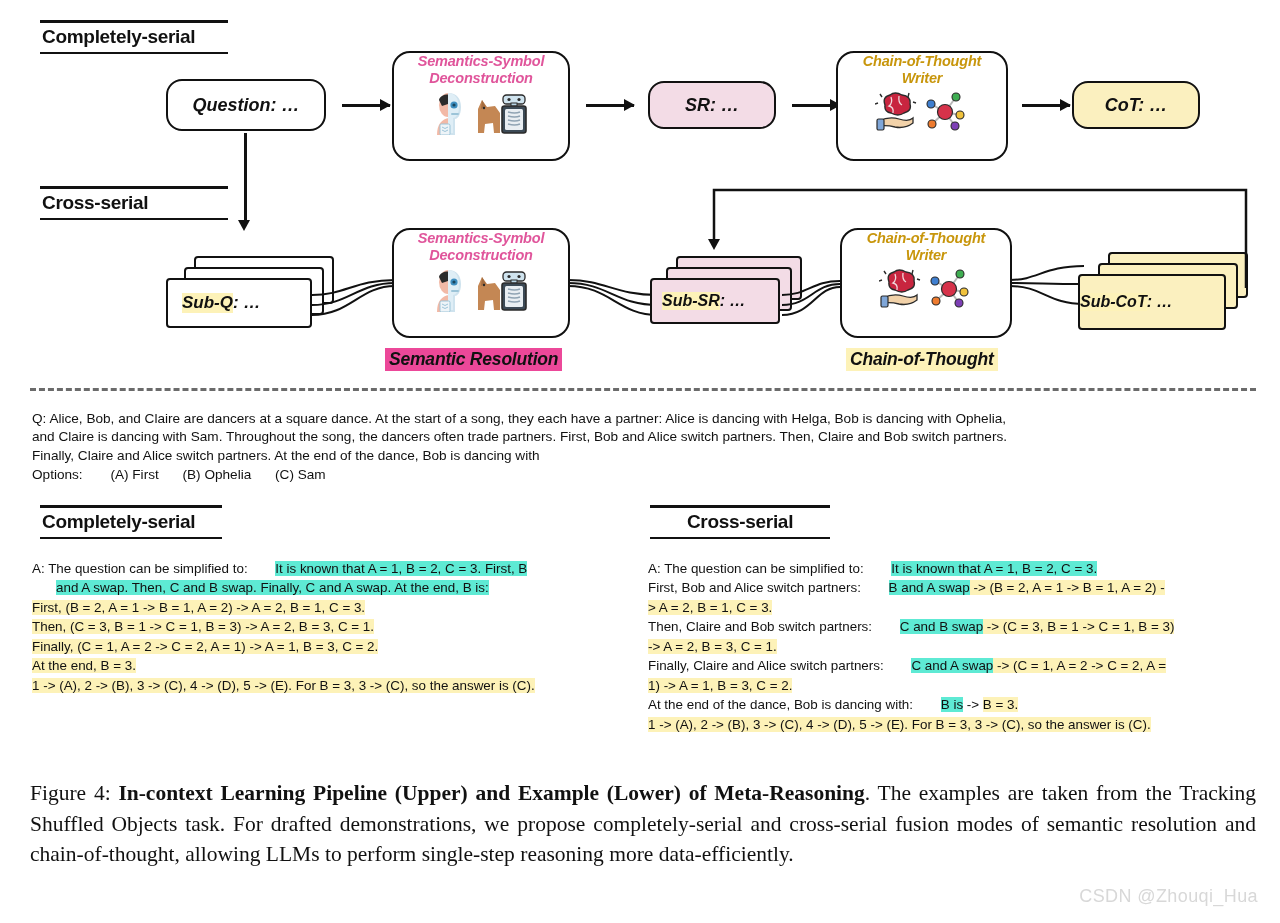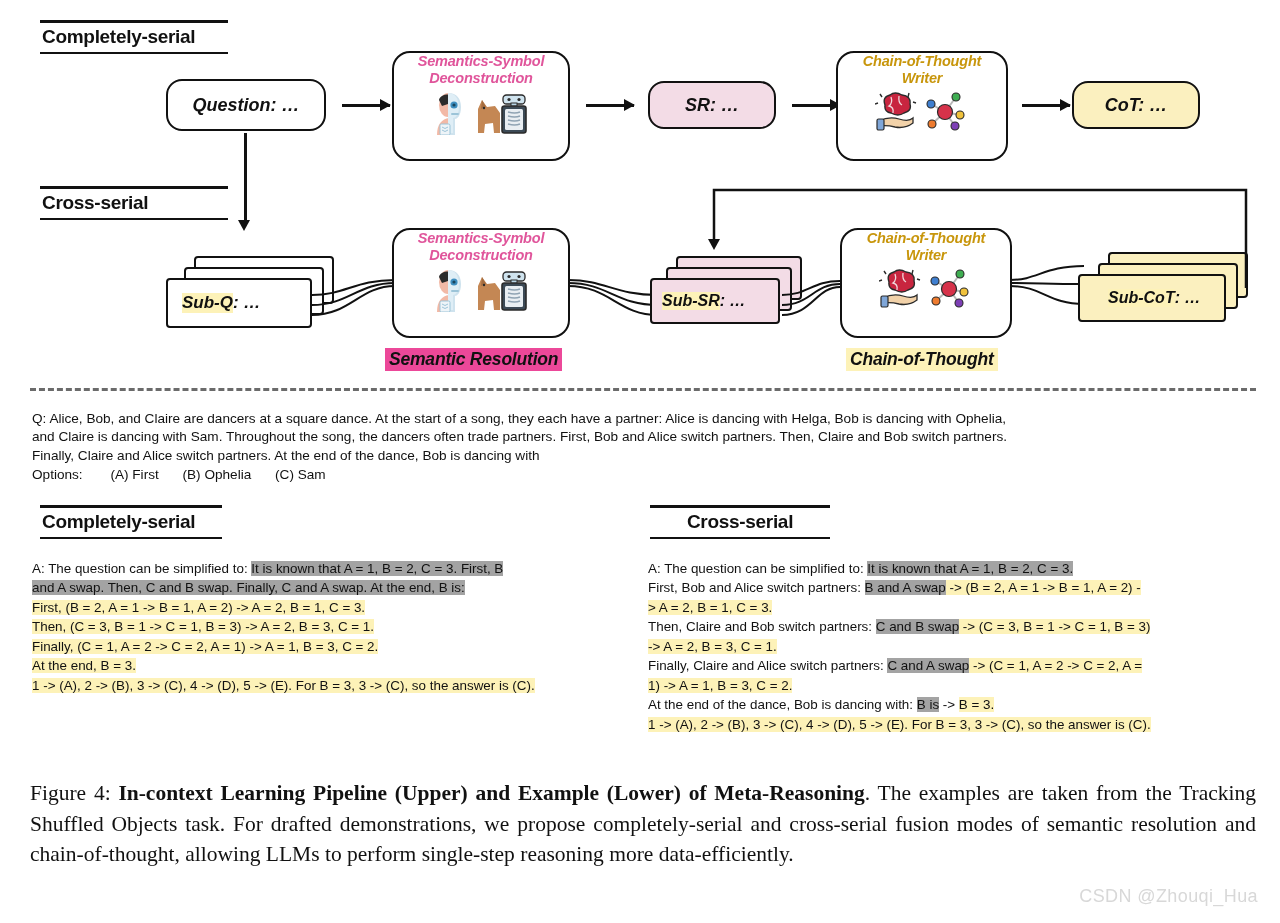--- a/index.html
+++ b/index.html
@@ -62,21 +62,21 @@
   }
 
   .divider{position:absolute;border-top:3px dashed #6b6b6b;}
 
   
   .qtext{position:absolute;font-size:13.6px;line-height:1.36;color:#111;}
   .qtext .opt{display:inline-block;}
   .ans{position:absolute;font-size:13.4px;line-height:1.45;color:#111;}
   .ans .ln{display:block;white-space:nowrap;}
   mark.y{background:#fdf2b8;color:#111;}
-  mark.p{background:#a3a3a3;color:#111;}
+  mark.p{background:#5eead4;color:#111;margin-left:24px;}
 
   
   .caption{
     position:absolute;left:30px;top:778px;width:1226px;
     font-family:"Liberation Serif", serif;font-size:21.5px;line-height:1.42;
     color:#111;text-align:justify;
   }
   .caption b{font-weight:bold;}
 
   .watermark{
@@ -290,21 +290,21 @@
 
   <svg style="position:absolute;left:1008px;top:250px;width:80px;height:90px;">
     <path d="M2 30 C30 30 36 16 76 16" stroke="#111" stroke-width="2" fill="none"></path>
     <path d="M2 33 C32 33 38 34 76 34" stroke="#111" stroke-width="2" fill="none"></path>
     <path d="M2 36 C34 36 40 54 76 54" stroke="#111" stroke-width="2" fill="none"></path>
   </svg>
 
   <div class="stack" style="left:1078px;top:252px;width:170px;height:80px;">
     <div class="card" style="left:30px;top:0;width:140px;height:46px;background:#fbf0bf;"></div>
     <div class="card" style="left:20px;top:11px;width:140px;height:46px;background:#fbf0bf;"></div>
-    <div class="card front" style="left:0px;top:22px;width:148px;height:48px;font-size:16px;background:#fbf0bf;padding-left:28px;">
+    <div class="card front" style="left:0px;top:22px;width:148px;height:56px;font-size:16px;background:#fbf0bf;padding-left:0;">
       <span class="hl-y">Sub-CoT</span>
         <span>: …</span>
     </div>
   </div>
 
   <svg style="position:absolute;left:700px;top:184px;width:560px;height:120px;">
     <path d="M546 104 L546 6 L14 6 L14 56" stroke="#111" stroke-width="2.5" fill="none"></path>
     <path d="M14 66 l-6 -11 l12 0 Z" fill="#111"></path>
   </svg>
 

